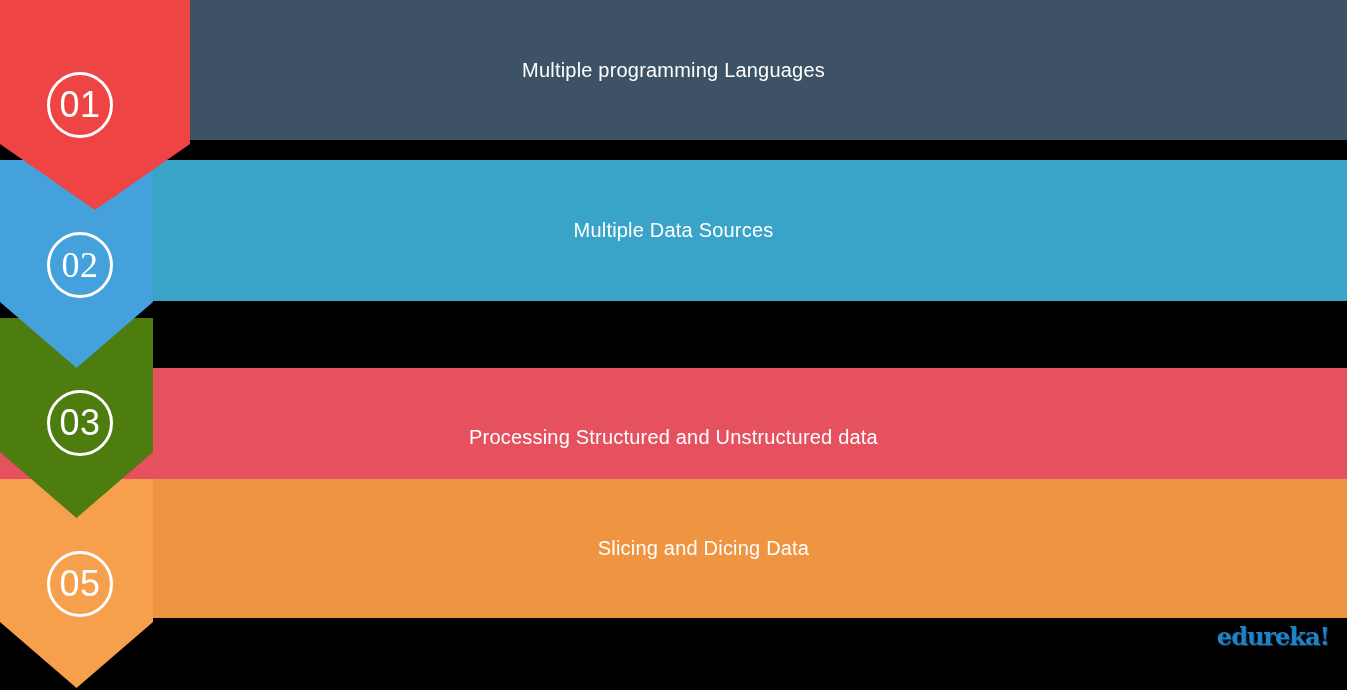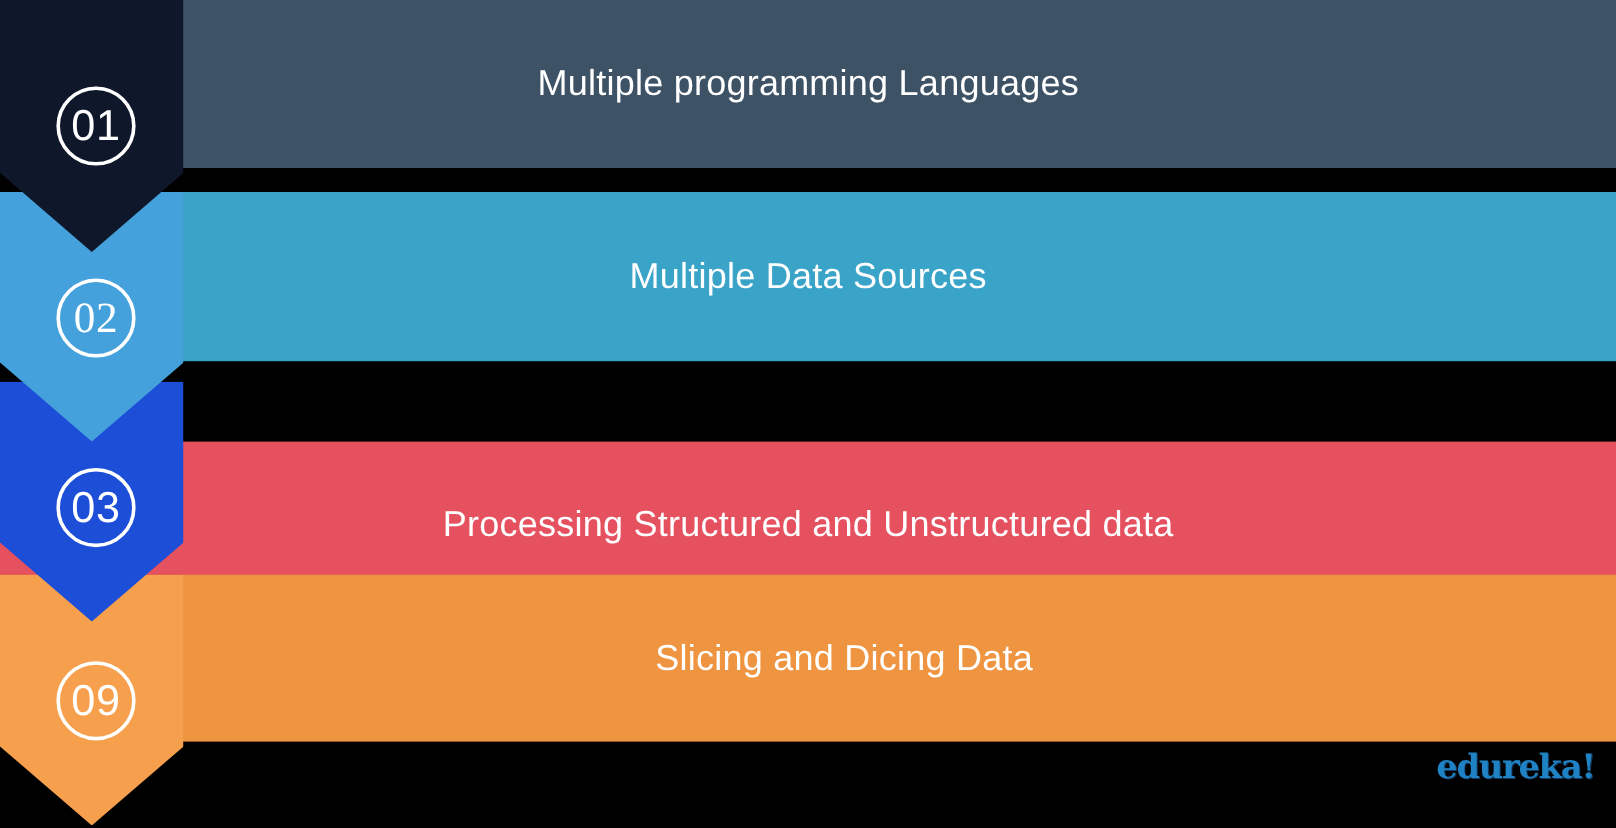--- a/index.html
+++ b/index.html
@@ -24,21 +24,21 @@
     display: flex;
     align-items: center;
     justify-content: center;
   }
   .bar-0 { top: 0px;   height: 140px; }
   .bar-1 { top: 160px; height: 141px; }
   .bar-2 { top: 321px; height: 139px; }
   .bar-3 { top: 479px; height: 139px; padding-left: 30px; }
   .bar-label {
     color: #ffffff;
-    font-size: 30px;
+    font-size: 20px;
     font-weight: 400;
     letter-spacing: 0.2px;
     white-space: nowrap;
   }
   
   .arrow {
     position: absolute;
     left: 0;
     width: 153px;
     clip-path: polygon(0 0, 100% 0, 100% calc(100% - 66px), 50% 100%, 0 calc(100% - 66px));
@@ -68,21 +68,21 @@
     line-height: 1;
   }
   
   .logo {
     position: absolute;
     right: 18px;
     top: 622px;
     z-index: 50;
     font-family: "DejaVu Serif", serif;
     font-weight: 700;
-    font-size: 28px;
+    font-size: 24px;
     letter-spacing: -1px;
     text-shadow: 1px 1px 0 #143a5e;
   }
 </style>
 </head>
 <body>
 
 <div class="canvas" style="background-color: rgb(0, 0, 0);">
 
   <div class="bar bar-0" style="background-color: rgb(62, 82, 102);">
@@ -91,36 +91,36 @@
   <div class="bar bar-1" style="background-color: rgb(57, 163, 200);">
     <div class="bar-label">Multiple Data Sources</div>
   </div>
   <div class="bar bar-2" style="background-color: rgb(229, 81, 95); margin-top: 47px;">
     <div class="bar-label">Processing Structured and Unstructured data</div>
   </div>
   <div class="bar bar-3" style="background-color: rgb(239, 148, 64);">
     <div class="bar-label">Slicing and Dicing Data</div>
   </div>
 
-  <div class="arrow arrow-0" style="background-color: #0f172a;">
+  <div class="arrow arrow-0" style="background-color: #ef4444; padding-left: 37px;">
     <div class="num-circle">
       <span>01</span>
     </div>
   </div>
   <div class="arrow arrow-1" style="background-color: rgb(69, 161, 220); font-family: Liberation Serif, serif;">
     <div class="num-circle">
       <span>02</span>
     </div>
   </div>
-  <div class="arrow arrow-2" style="background-color: #1d4ed8;">
+  <div class="arrow arrow-2" style="background-color: #4d7c0f;">
     <div class="num-circle">
       <span>03</span>
     </div>
   </div>
   <div class="arrow arrow-3" style="background-color: rgb(246, 160, 77);">
     <div class="num-circle">
-      <span>09</span>
+      <span>05</span>
     </div>
   </div>
 
   <div class="logo" style="color: rgb(30, 130, 196);">edureka!</div>
 
 </div>
 
 </body></html>

